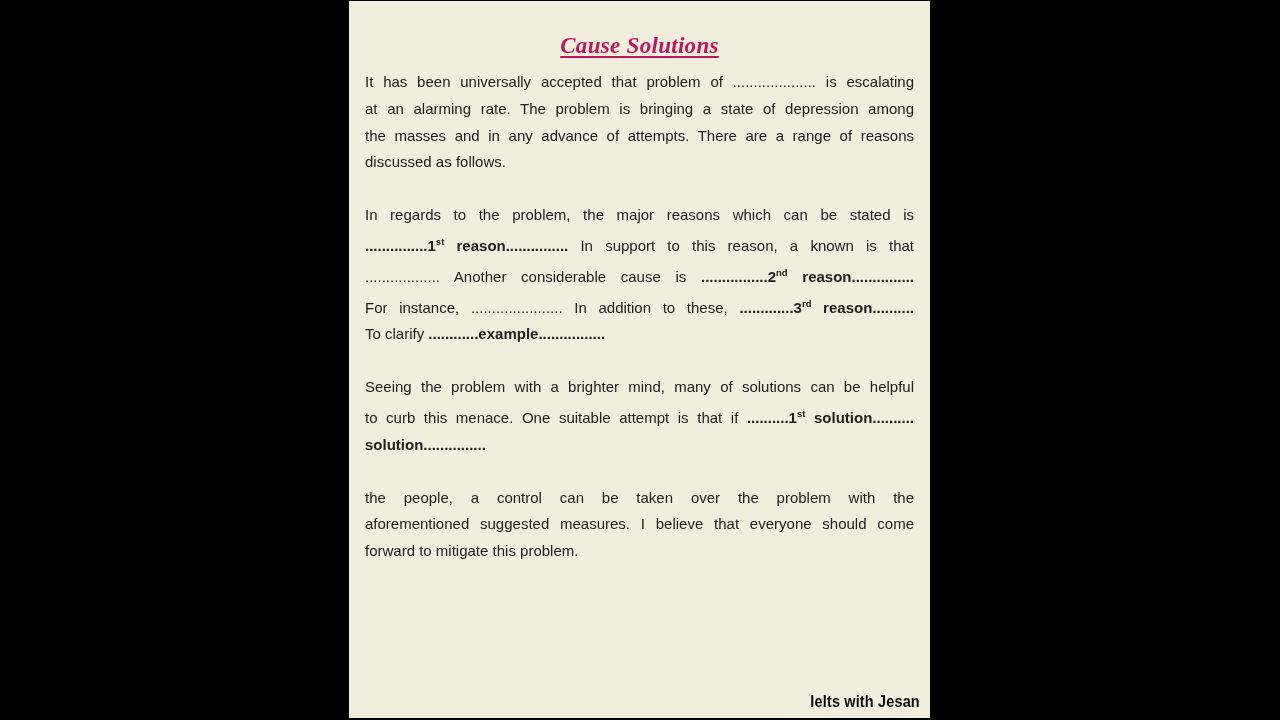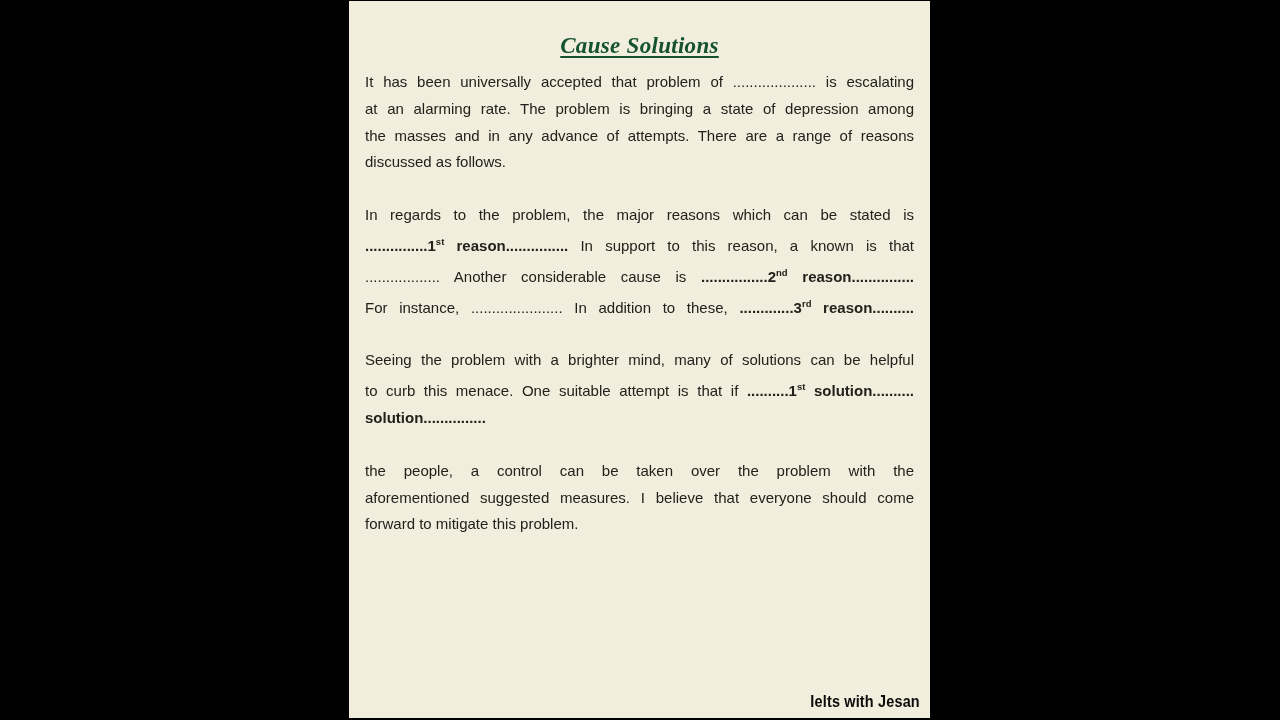--- a/index.html
+++ b/index.html
@@ -22,21 +22,21 @@
   }
   .title {
     margin: 30px 0 0 0;
     text-align: center;
     font-family: "Liberation Serif", "DejaVu Serif", serif;
     font-style: italic;
     font-weight: bold;
     font-size: 23px;
     line-height: 30px;
     letter-spacing: 0.3px;
-    color: #14532d;
+    color: #be185d;
     text-decoration: underline;
     text-decoration-thickness: 2px;
     text-underline-offset: 3px;
   }
   .doc-body {
     margin: 8px 16px 0 16px;
     font-size: 15px;
     line-height: 26.8px;
   }
   .paragraph { margin: 0 0 26px 0; }
@@ -74,20 +74,21 @@
         <div class="line"><span class="">It has been universally accepted that problem of .................... is escalating</span></div>
         <div class="line"><span class="">at an alarming rate. The problem is bringing a state of depression among</span></div>
         <div class="line"><span class="">the masses and in any advance of attempts. There are a range of reasons</span></div>
         <div class="line last"><span class="">discussed as follows.</span></div>
       </div>
       <div class="paragraph">
         <div class="line"><span class="">In regards to the problem, the major reasons which can be stated is</span></div>
         <div class="line"><span class="seg-b ">...............1</span><span class="seg-b seg-sup">st</span><span class="seg-b "> reason...............</span><span class=""> In support to this reason, a known is that</span></div>
         <div class="line"><span class="">.................. Another considerable cause is </span><span class="seg-b ">................2</span><span class="seg-b seg-sup">nd</span><span class="seg-b "> reason...............</span></div>
         <div class="line"><span class="">For instance, ...................... In addition to these, </span><span class="seg-b ">.............3</span><span class="seg-b seg-sup">rd</span><span class="seg-b "> reason..........</span></div>
+        <div class="line last"><span class="">To clarify </span><span class="seg-b ">............example................</span></div>
       </div>
       <div class="paragraph">
         <div class="line"><span class="">Seeing the problem with a brighter mind, many of solutions can be helpful</span></div>
         <div class="line"><span class="">to curb this menace. One suitable attempt is that if </span><span class="seg-b ">..........1</span><span class="seg-b seg-sup">st</span><span class="seg-b "> solution..........</span></div>
         <div class="line last"><span class="seg-b ">solution...............</span></div>
       </div>
       <div class="paragraph">
         <div class="line"><span class="">the people, a control can be taken over the problem with the</span></div>
         <div class="line"><span class="">aforementioned suggested measures. I believe that everyone should come</span></div>
         <div class="line last"><span class="">forward to mitigate this problem.</span></div>

